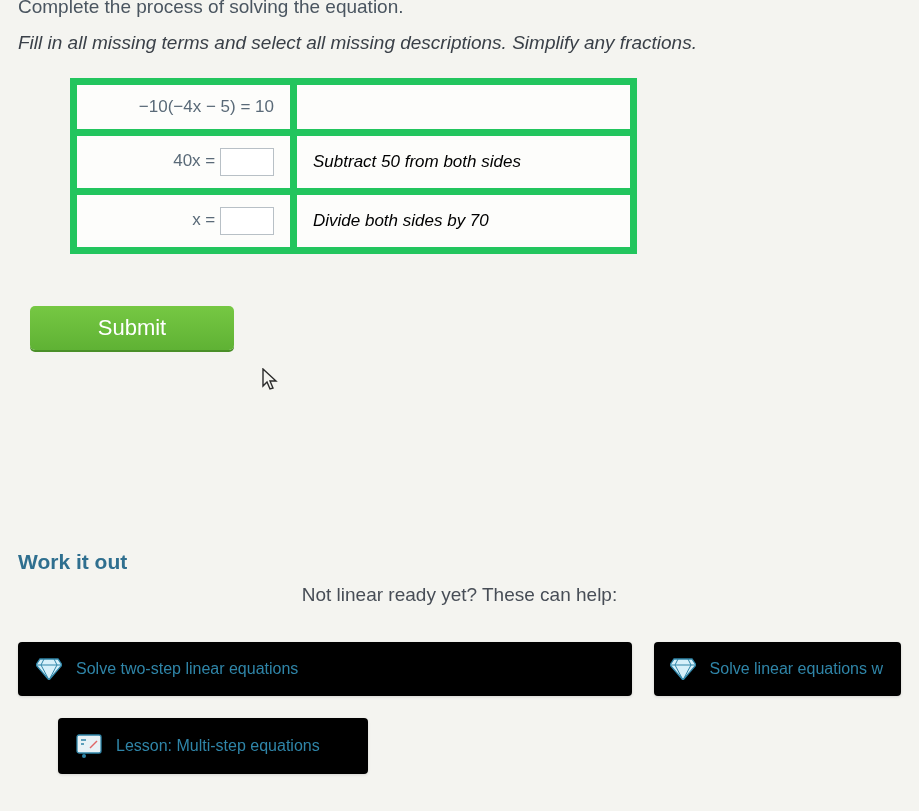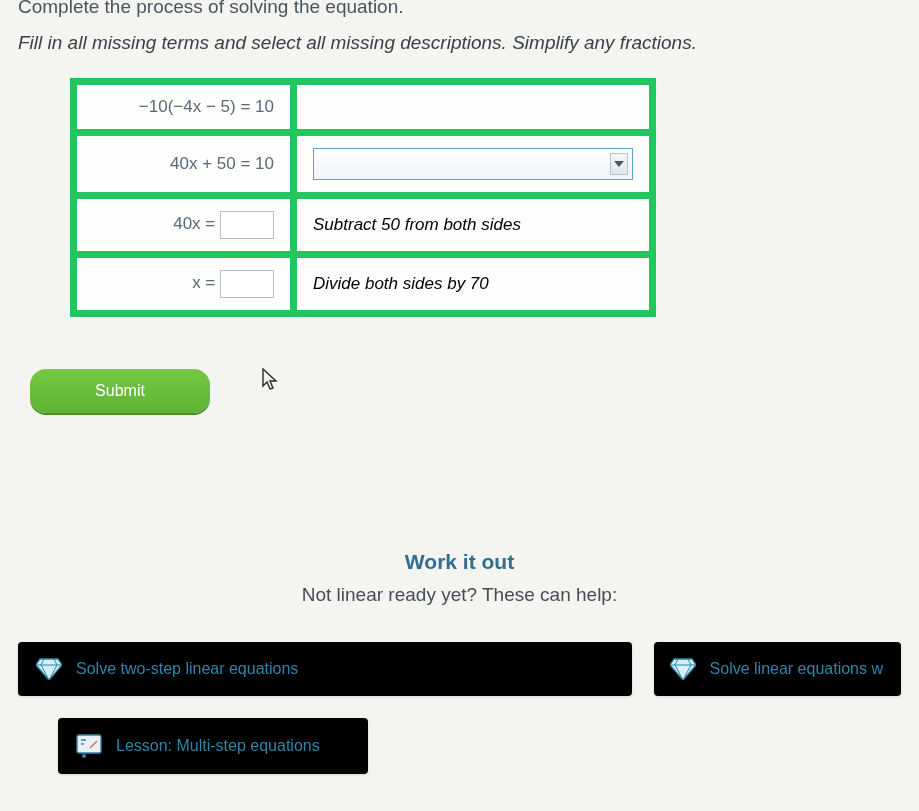--- a/index.html
+++ b/index.html
@@ -68,47 +68,46 @@
     .num-input {
       display: inline-block;
       width: 54px;
       height: 28px;
       border: 1px solid #b8c0c6;
       background: #fff;
       vertical-align: middle;
     }
     .submit-btn {
       margin: 52px 0 0 30px;
-      width: 180px;
+      width: 204px;
       height: 44px;
       background: linear-gradient(#76c843,#5fb234);
       color: #fff;
-      font-size: 16px;
+      font-size: 22px;
       border: none;
-      border-radius: 16px;
+      border-radius: 5px;
       box-shadow: 0 2px 0 #4a8f28;
       cursor: pointer;
     }
     .cursor-arrow {
       position: absolute;
       left: 262px;
       top: 368px;
       font-size: 20px;
       color: #2a2a2a;
       pointer-events: none;
     }
     .help-area {
       position: absolute;
       left: 0;
       right: 0;
       top: 550px;
       padding: 0 18px;
     }
     .work-it-out {
-      text-align: center;
       color: #2f6f8f;
       font-weight: bold;
       font-size: 21px;
       margin-bottom: 10px;
     }
     .not-ready {
       text-align: center;
       color: #474d56;
       font-size: 19px;
       margin-bottom: 36px;
@@ -153,32 +152,20 @@
 
 
 <div class="heading-partial">Complete the process of solving the equation.</div>
 <div class="instruction">Fill in all missing terms and select all missing descriptions. Simplify any fractions.</div>
 
 <table class="work-table">
   <tbody>
       <tr>
     <td class="eq-cell">−10(−4x − 5) = 10</td>
     <td class="desc-cell"></td>
-  </tr>
-  <tr>
-    <td class="eq-cell">40x + 50 = 10</td>
-    <td class="desc-cell">
-      <div class="dropdown">
-        <div class="dropdown-btn">
-          <svg width="10" height="6" viewBox="0 0 10 6">
-                <path d="M0 0 L10 0 L5 6 Z" fill="#4a5a66"></path>
-              </svg>
-        </div>
-      </div>
-    </td>
   </tr>
   <tr>
     <td class="eq-cell">
       <span>40x = </span>
       <span class="num-input"></span>
     </td>
     <td class="desc-cell">Subtract 50 from both sides</td>
   </tr>
   <tr>
     <td class="eq-cell">

